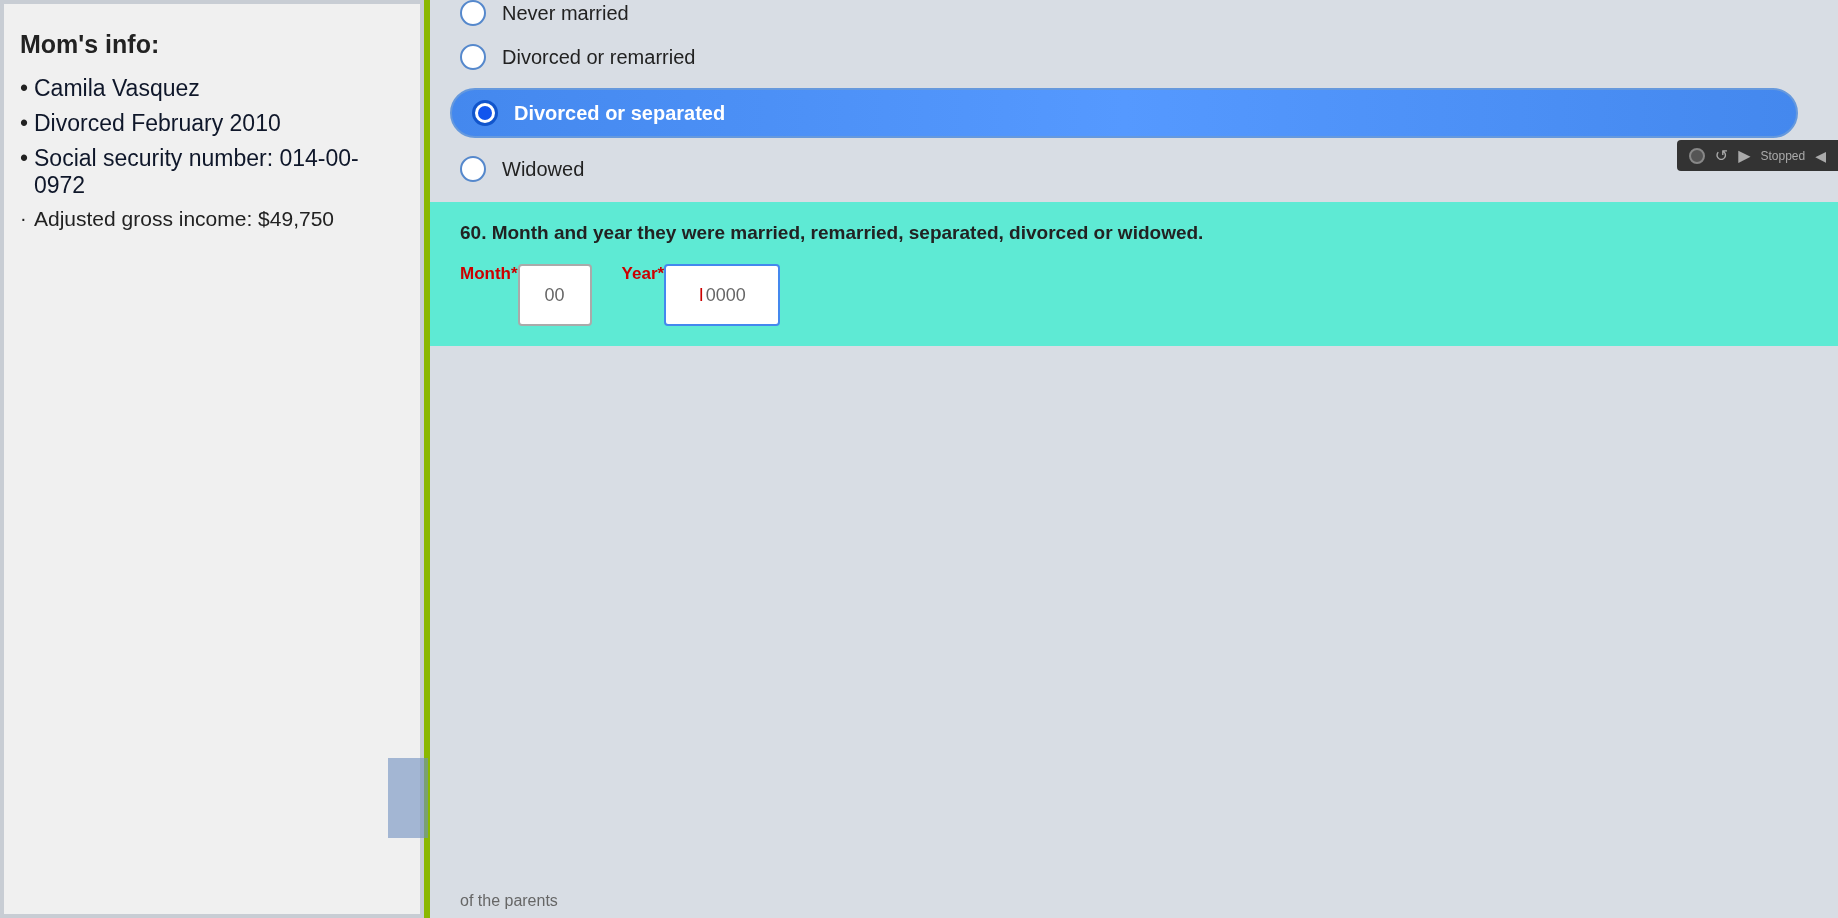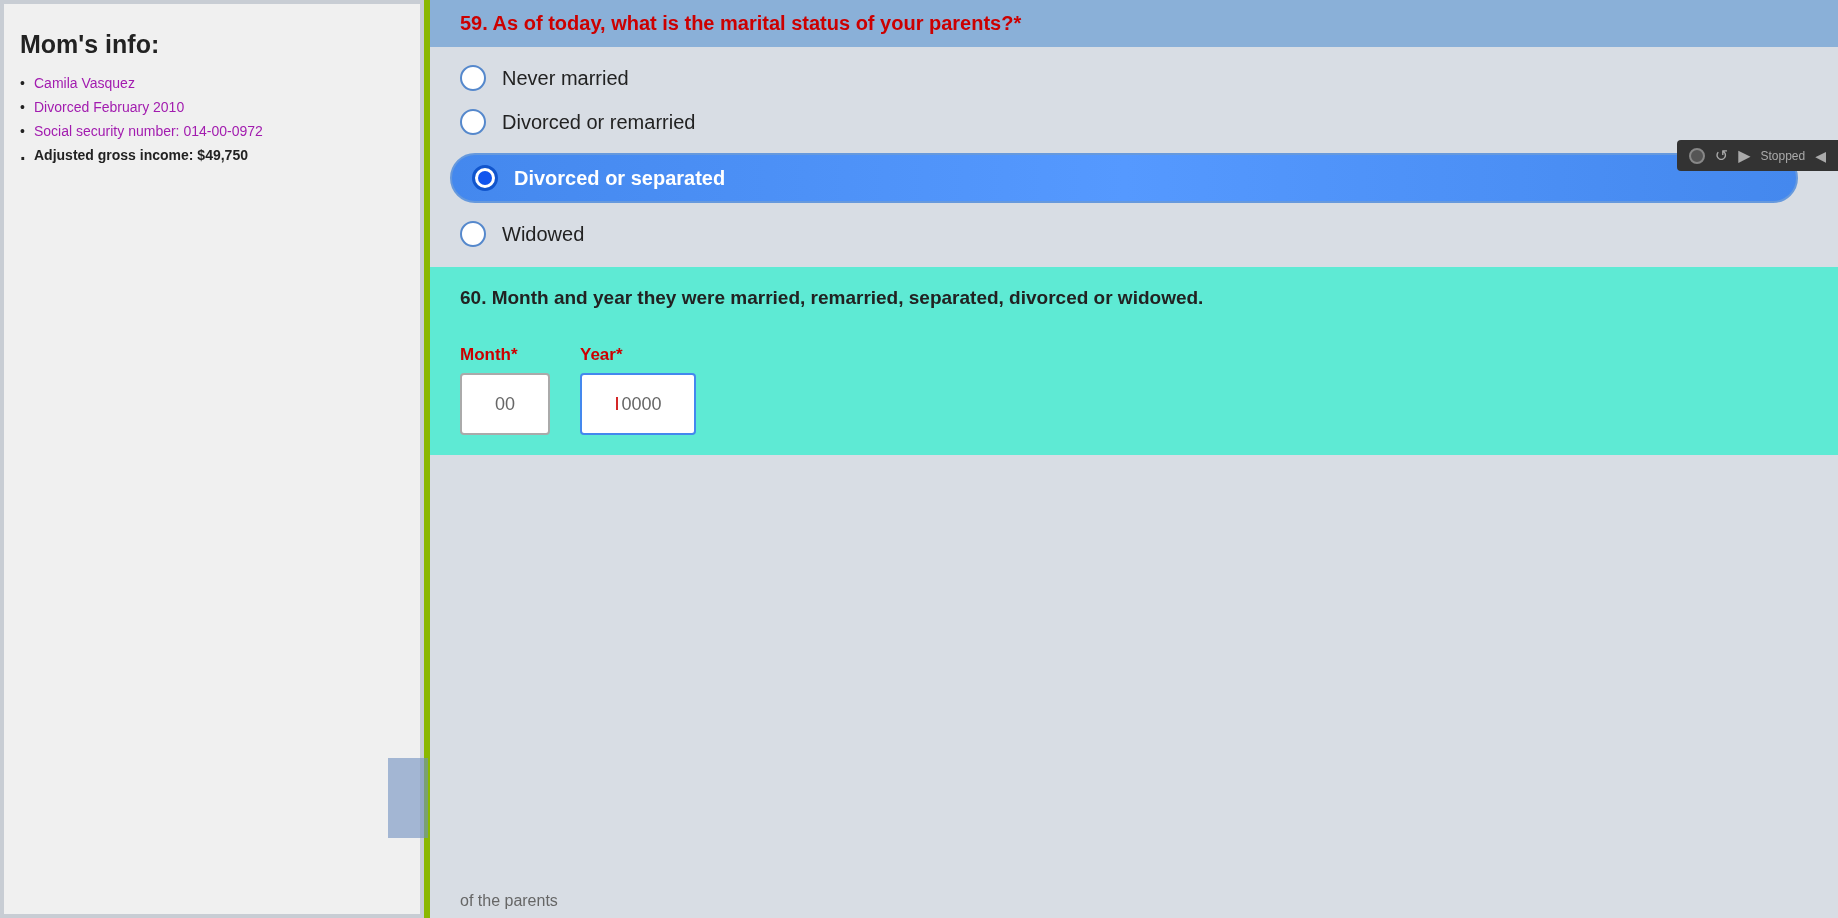--- a/index.html
+++ b/index.html
@@ -36,40 +36,39 @@
       color: #222;
       margin-bottom: 16px;
     }
 
     .mom-info-list {
       list-style: none;
       padding: 0;
     }
 
     .mom-info-list li {
-      font-size: 14px;
-      color: #a21caf;
+      font-size: 23px;
+      color: #0f172a;
       margin-bottom: 8px;
       padding-left: 14px;
       position: relative;
     }
 
     .mom-info-list li::before {
       content: '•';
       position: absolute;
       left: 0;
       color: #222;
     }
 
     .adjusted-income {
-      font-size: 14px;
+      font-size: 21px;
       color: #222;
       padding-left: 14px;
       position: relative;
-      font-weight: bold;
     }
 
     .adjusted-income::before {
       content: '·';
       position: absolute;
       left: 0;
       color: #222;
       font-size: 20px;
     }
 
@@ -178,37 +177,35 @@
     }
 
     .month-year-row {
       display: flex;
       align-items: flex-start;
       gap: 30px;
     }
 
     .field-group {
       display: flex;
-      flex-direction: column;
-      margin-top: 16px;
     }
 
     .field-label {
       font-size: 17px;
       font-weight: bold;
       color: #222;
       margin-bottom: 8px;
     }
 
     .field-label span {
       color: #cc0000;
     }
 
     .field-input {
-      width: 90px;
+      width: 74px;
       height: 62px;
       border: 2px solid #aaa;
       background: white;
       border-radius: 4px;
       font-size: 18px;
       color: #666;
       text-align: center;
       display: flex;
       align-items: center;
       justify-content: center;
@@ -287,25 +284,20 @@
     <li>Camila Vasquez</li>
     <li>Divorced February 2010</li>
     <li>Social security number: 014-00-0972</li>
   </ul>
   <div class="adjusted-income">Adjusted gross income: $49,750</div>
   <div class="blue-tab"></div>
 </div>
 
 <div class="right-panel">
 
-  <div class="question-59-header">
-    <span>
-      <span>59. As of today, what is the marital status of your parents?</span><span style="color:#cc0000;">*</span>
-    </span>
-  </div>
 
   <div class="radio-options">
 
     <div class="radio-option">
       <div class="radio-circle"></div>
       <span class="radio-label">Never married</span>
     </div>
 
 
     <div class="radio-option">

